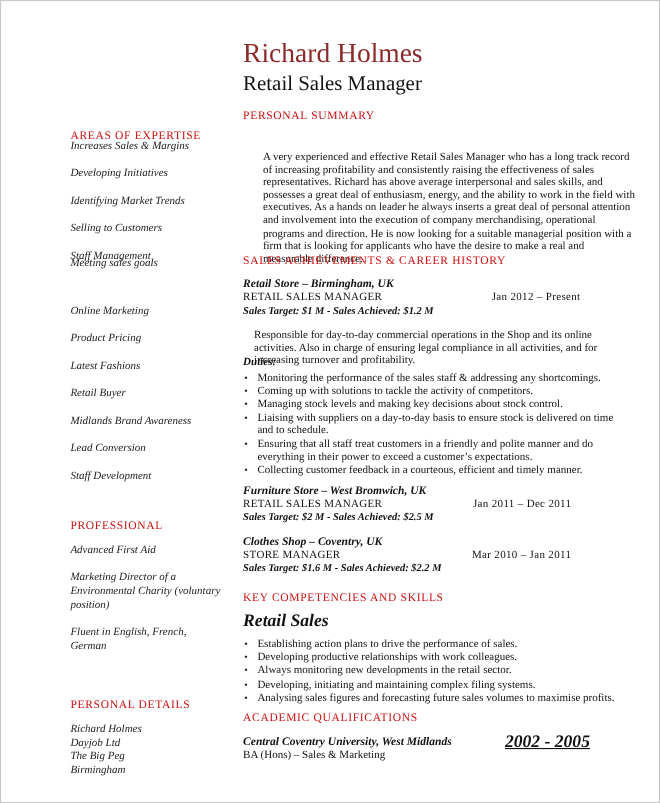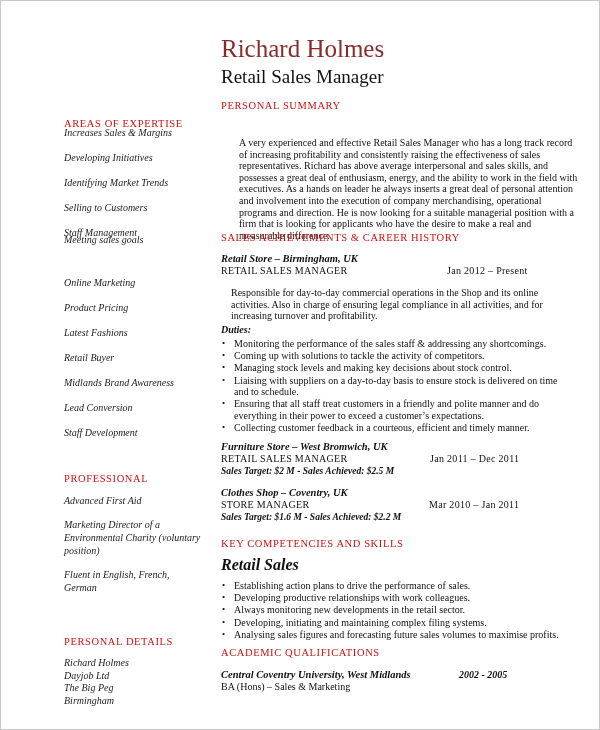--- a/index.html
+++ b/index.html
@@ -71,21 +71,21 @@
     ul.bullets li .bullet-icon {
       position: absolute; left: 1px; top: 0; font-size: 9px;
     }
     .skills-sub {
       position: absolute; left: 0; font-weight: bold; font-style: italic;
       font-size: 16px; line-height: 12px;
     }
     .edu { position: absolute; left: 0; width: 340px; }
     .edu-row { position: relative; height: 12px; }
     .edu-inst { position: absolute; left: 0; top: 0; font-weight: bold; font-style: italic; font-size: 10.5px; line-height: 12px; white-space: nowrap; }
-    .edu-years { position: absolute; left: 238px; top: 0; font-weight: bold; font-style: italic; font-size: 10px; line-height: 12px; white-space: nowrap; }
+    .edu-years { position: absolute; left: 238px; top: 0; font-weight: bold; font-style: italic; font-size: 16px; line-height: 12px; white-space: nowrap; text-decoration: underline; }
     .edu-degree { font-size: 10px; line-height: 12px; }
   </style>
 </head>
 <body>
 
 <div class="page">
 
   <div class="name">Richard Holmes</div>
   <div class="role-title">Retail Sales Manager</div>
 
@@ -125,20 +125,21 @@
     <p class="summary">A very experienced and effective Retail Sales Manager who has a long track record of increasing profitability and consistently raising the effectiveness of sales representatives. Richard has above average interpersonal and sales skills, and possesses a great deal of enthusiasm, energy, and the ability to work in the field with executives. As a hands on leader he always inserts a great deal of personal attention and involvement into the execution of company merchandising, operational programs and direction. He is now looking for a suitable managerial position with a firm that is looking for applicants who have the desire to make a real and measurable difference.</p>
 
     <div class="heading" style="top:132px">SALES ACHIEVEMENTS &amp; CAREER HISTORY</div>
 
     <div class="job" style="top:154px">
       <div class="job-employer">Retail Store – Birmingham, UK</div>
       <div class="job-row">
         <span class="job-position">RETAIL SALES MANAGER</span>
         <span class="job-dates" style="left:226px">Jan 2012 – Present</span>
       </div>
+      <div class="job-target">Sales Target: $1 M - Sales Achieved: $1.2 M</div>
       <p class="job-desc">Responsible for day-to-day commercial operations in the Shop and its online activities. Also in charge of ensuring legal compliance in all activities, and for increasing turnover and profitability.</p>
     </div>
 
     <div class="duties-label" style="top:225px">Duties:</div>
     <ul class="bullets" style="top:239px">
       <li><span class="bullet-icon">•</span><span>Monitoring the performance of the sales staff &amp; addressing any shortcomings.</span></li>
       <li><span class="bullet-icon">•</span><span>Coming up with solutions to tackle the activity of competitors.</span></li>
       <li><span class="bullet-icon">•</span><span>Managing stock levels and making key decisions about stock control.</span></li>
       <li><span class="bullet-icon">•</span><span>Liaising with suppliers on a day-to-day basis to ensure stock is delivered on time and to schedule.</span></li>
       <li><span class="bullet-icon">•</span><span>Ensuring that all staff treat customers in a friendly and polite manner and do everything in their power to exceed a customer’s expectations.</span></li>

